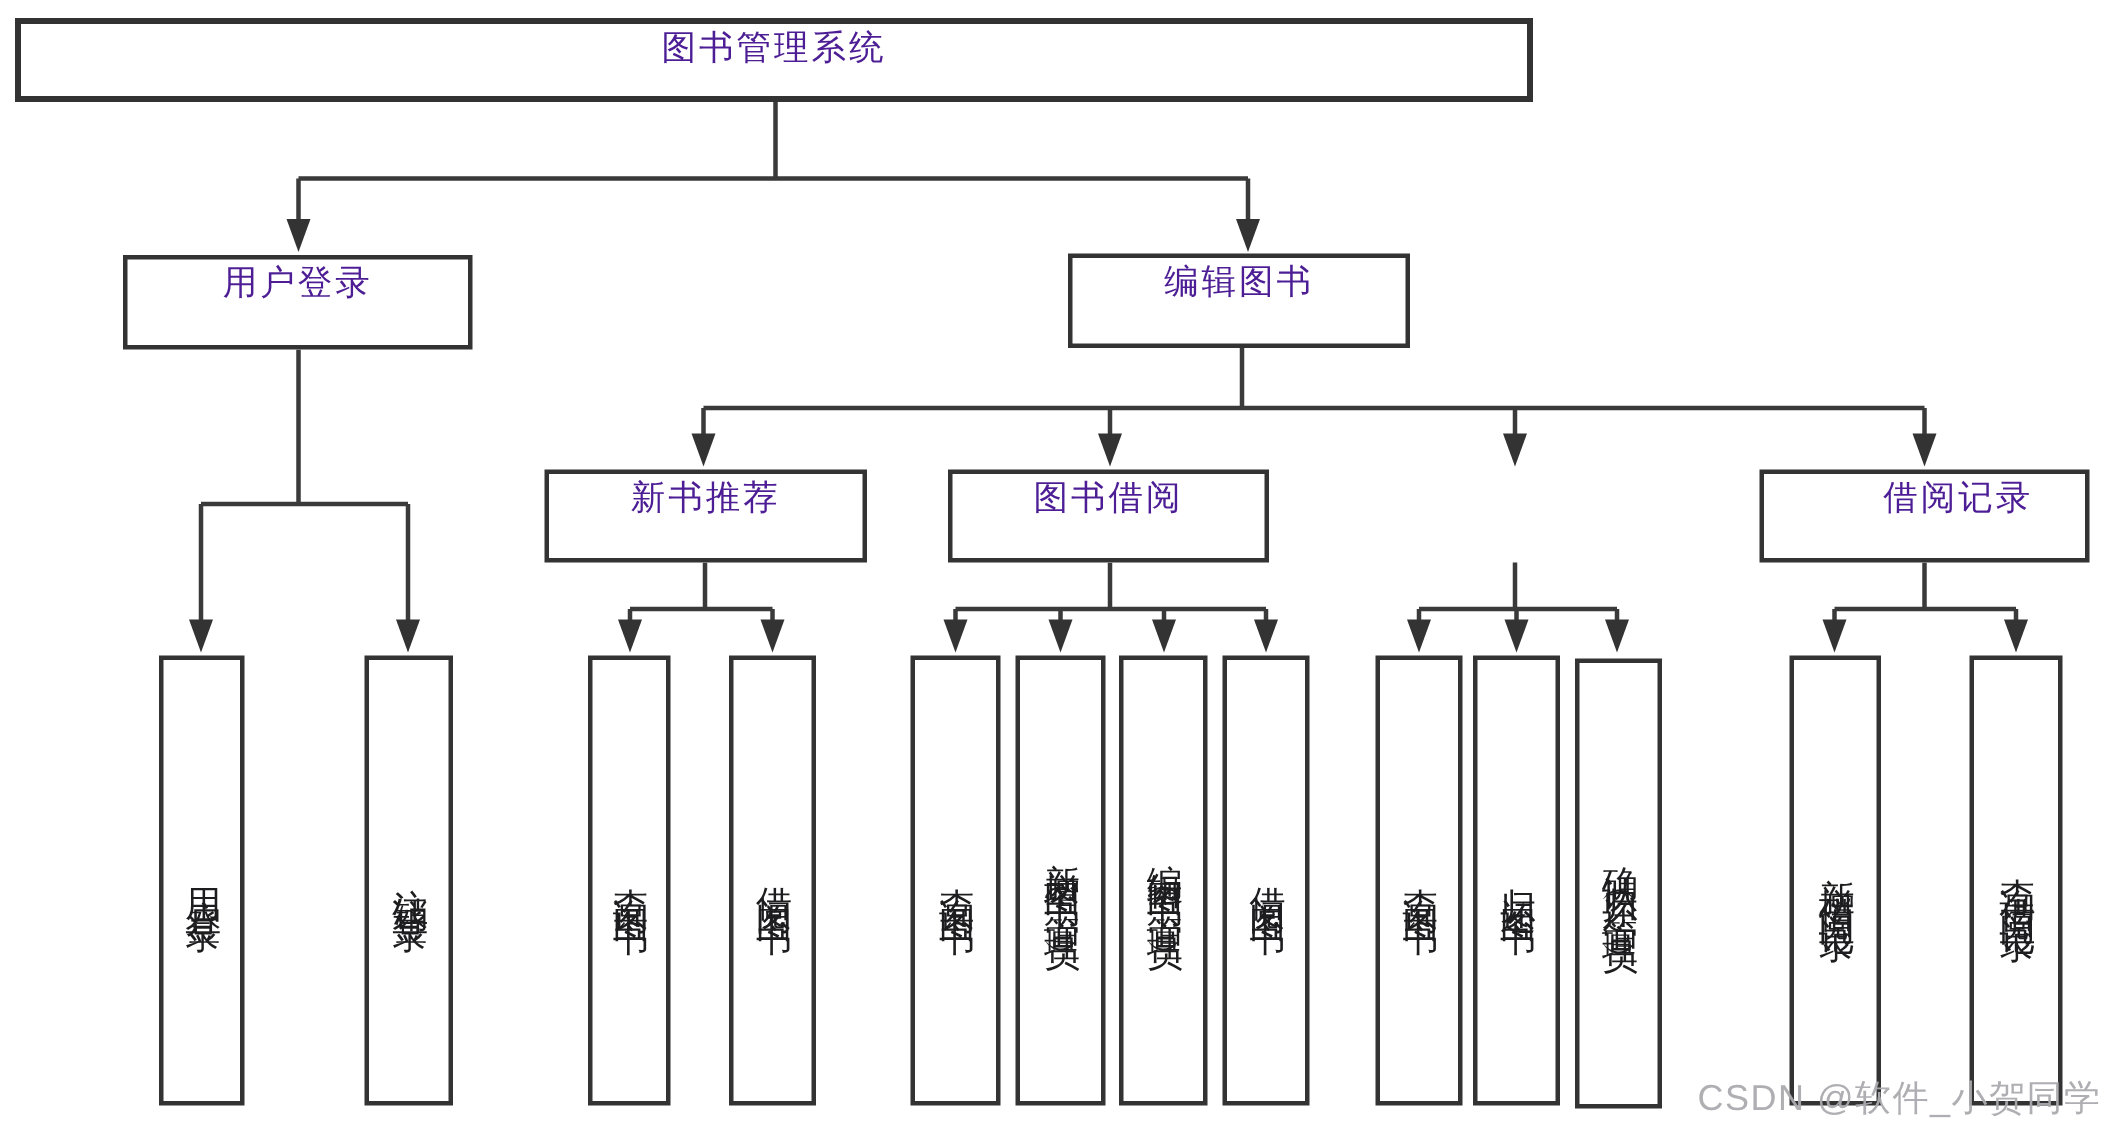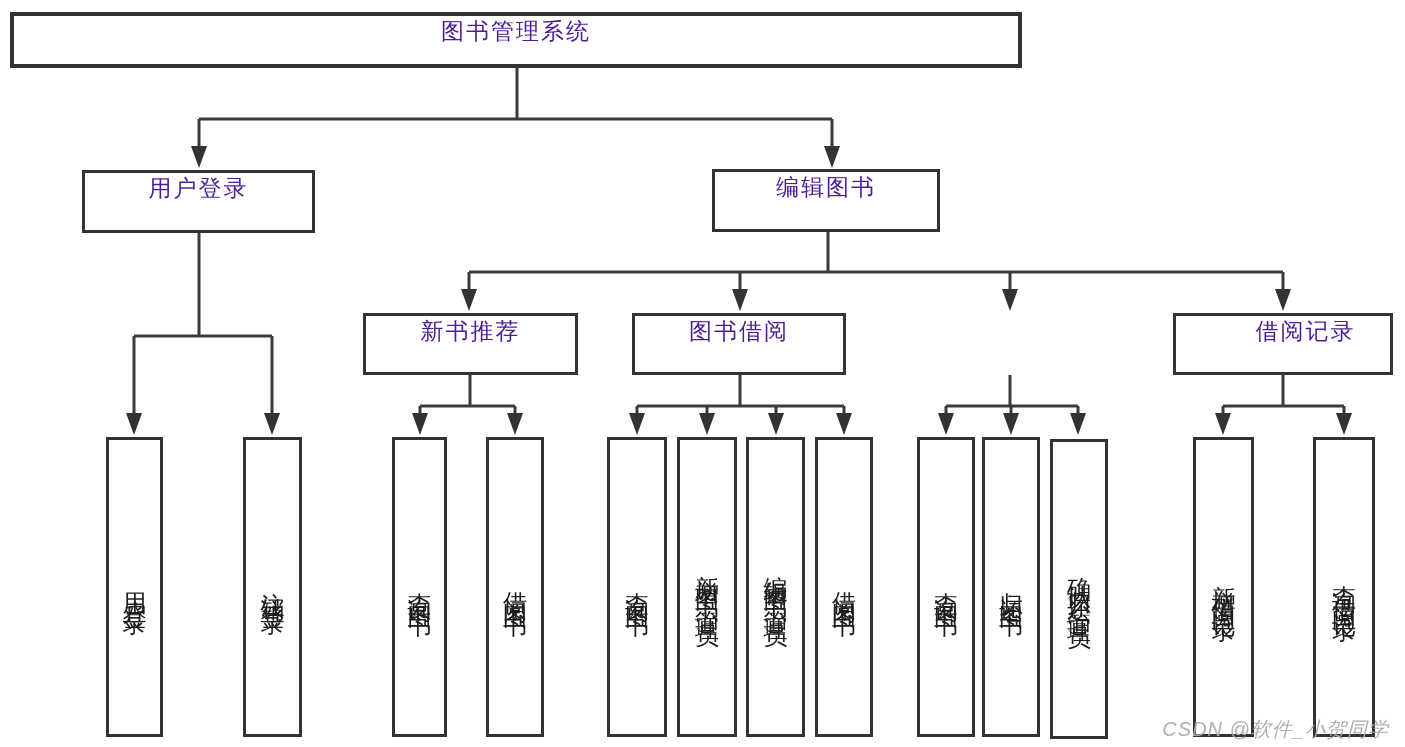--- a/index.html
+++ b/index.html
@@ -63,27 +63,26 @@
     writing-mode: vertical-rl;
     text-orientation: mixed;
     font-size: 24px;
     line-height: 1;
     letter-spacing: 7px;
     white-space: nowrap;
   }
   .watermark {
     position: absolute;
     top: 716px;
-    right: 16px;
+    right: 4px;
     z-index: 10;
-    font-size: 20px;
+    font-size: 24px;
     letter-spacing: 1px;
     color: rgba(171, 171, 175, 0.95);
     white-space: nowrap;
-    font-style: italic;
   }
 </style>
 </head>
 <body>
 
 <div class="canvas">
 
   <svg class="connectors" viewBox="0 0 1405 747" xmlns="http://www.w3.org/2000/svg">
     <path d="
       M517,68 V119 M199,119 H832 M199,119 V150 M832,119 V150

